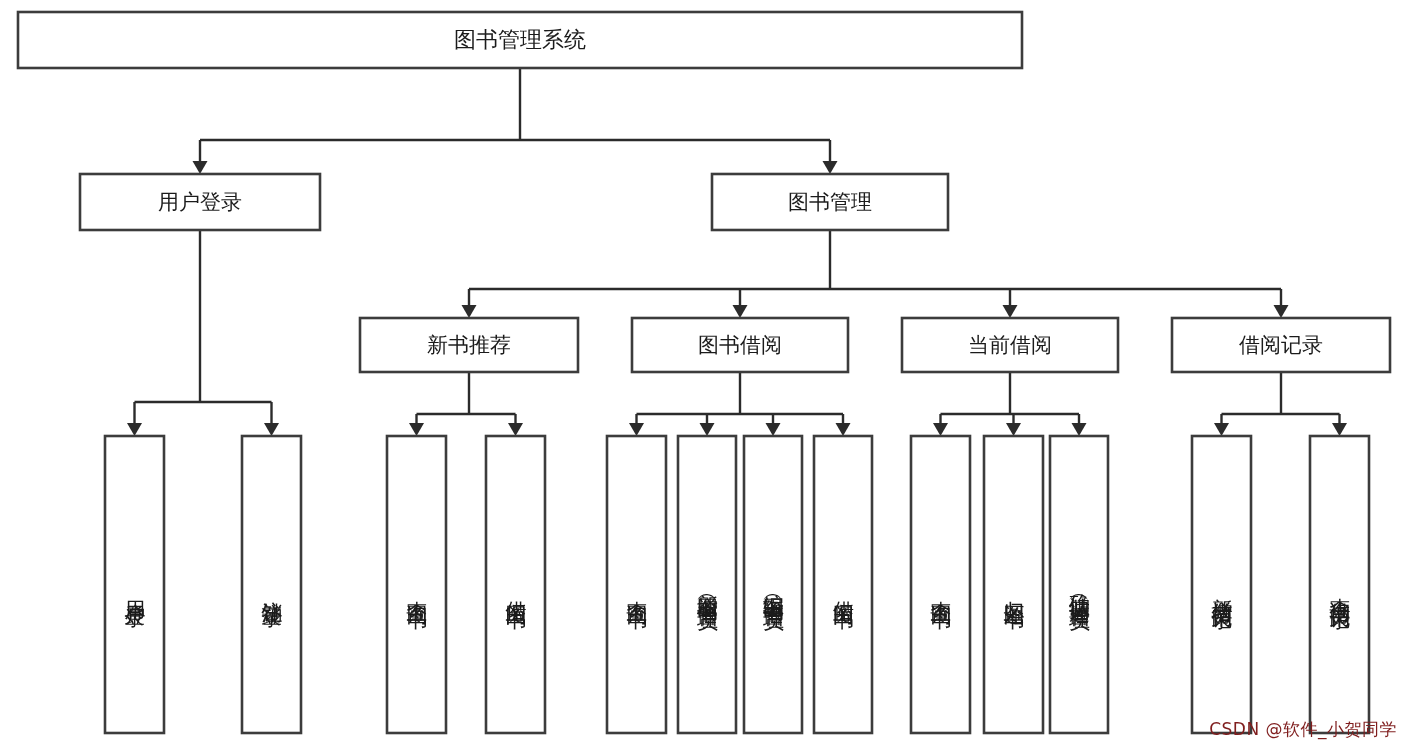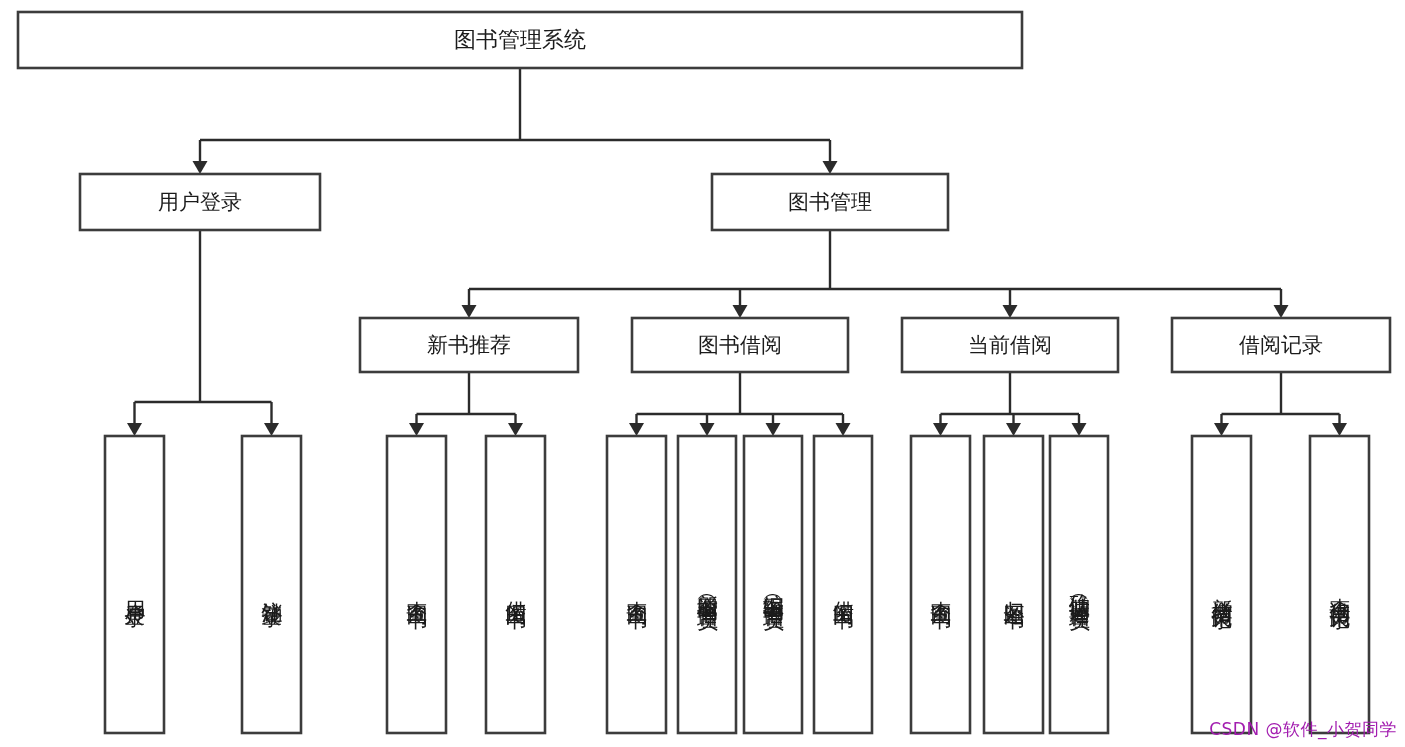--- a/index.html
+++ b/index.html
@@ -67,21 +67,21 @@
     letter-spacing: 2.5px;
     color: #1b1b1b;
     white-space: nowrap;
   }
   .watermark {
     position: absolute;
     right: 8px;
     bottom: 6px;
     font-family: "DejaVu Sans", "Liberation Sans", sans-serif;
     font-size: 17px;
-    color: #a21caf;
+    color: #7f1d1d;
     letter-spacing: 0.5px;
     white-space: nowrap;
   }
 </style>
 </head>
 <body>
 
 <div id="diagram-root">
   <svg class="flow" viewBox="0 0 1405 747">
     <defs>

